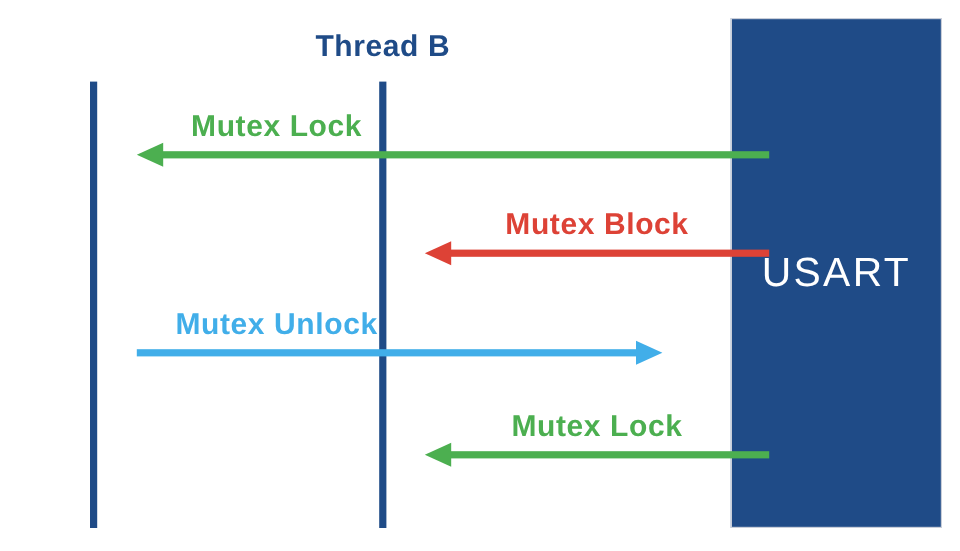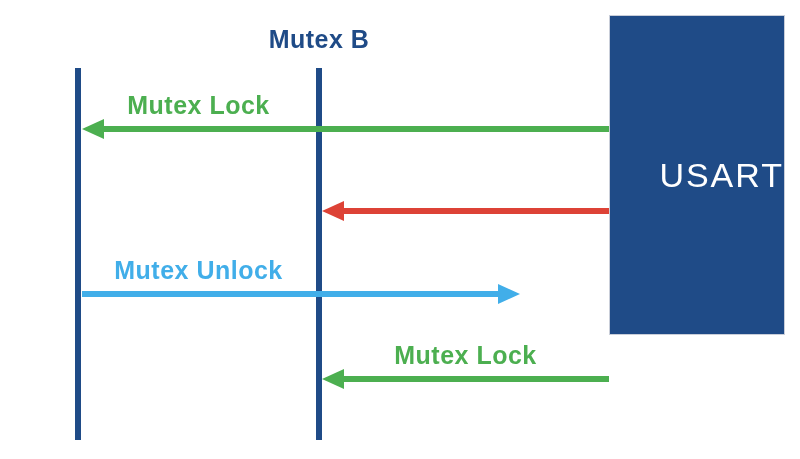--- a/index.html
+++ b/index.html
@@ -31,36 +31,36 @@
     background: var(--c);
     z-index: 1;
   }
   .l-a { left: 75px; }
   .l-b { left: 316px; }
   .usart-box {
     position: absolute;
     left: 609px;
     top: 15px;
     width: 176px;
-    height: 320px;
+    height: 425px;
     box-sizing: border-box;
     background: var(--c);
     border: 1px solid var(--box-border, #c9ced9);
     display: flex;
     align-items: center;
-    justify-content: flex-end;
+    justify-content: center;
     z-index: 1;
   }
   .usart-label {
     color: var(--usart-text, #ffffff);
     font-size: 34px;
     font-weight: 400;
     letter-spacing: 2px;
   }
-  .message { position: absolute; height: 70px; z-index: 2; }
+  .message { position: absolute; height: 70px; z-index: 2; margin-left: 32px; }
   .msg1 { left: 82px;  width: 527px; top: 79px;  }
   .msg2 { left: 322px; width: 287px; top: 161px; }
   .msg3 { left: 82px;  width: 438px; top: 244px; }
   .msg4 { left: 322px; width: 287px; top: 329px; }
   .msg-line {
     position: absolute;
     top: 47px;
     height: 6px;
     background: var(--c);
   }
@@ -88,37 +88,38 @@
   }
   .lbl-left   { left: 0; width: 233px; }
   .lbl-center { left: 0; right: 0; }
 </style>
 </head>
 <body>
 
 <div class="canvas" style="--box-border: #c9ced9; --usart-text: #ffffff; background: rgb(255, 255, 255);">
 
 
-  <div class="header h-b" style="--c: #1f4b87;">Mutex B</div>
+  <div class="header h-b" style="--c: #1f4b87;">Thread B</div>
 
   <div class="lifeline l-a" style="--c: #1f4b87;"></div>
 
   <div class="lifeline l-b" style="--c: #1f4b87;"></div>
 
   <div class="usart-box" style="--c: #1f4b87;">
     <span class="usart-label">USART</span>
   </div>
 
   <div class="message msg1 dir-left" style="--c: #4caf50;">
     <div class="msg-label lbl-left">Mutex Lock</div>
     <div class="msg-line"></div>
     <div class="msg-head head-left"></div>
   </div>
 
   <div class="message msg2 dir-left" style="--c: #dd4236;">
+    <div class="msg-label lbl-center">Mutex Block</div>
     <div class="msg-line"></div>
     <div class="msg-head head-left"></div>
   </div>
 
   <div class="message msg3 dir-right" style="--c: #41aee9;">
     <div class="msg-label lbl-left">Mutex Unlock</div>
     <div class="msg-line"></div>
     <div class="msg-head head-right"></div>
   </div>
 

